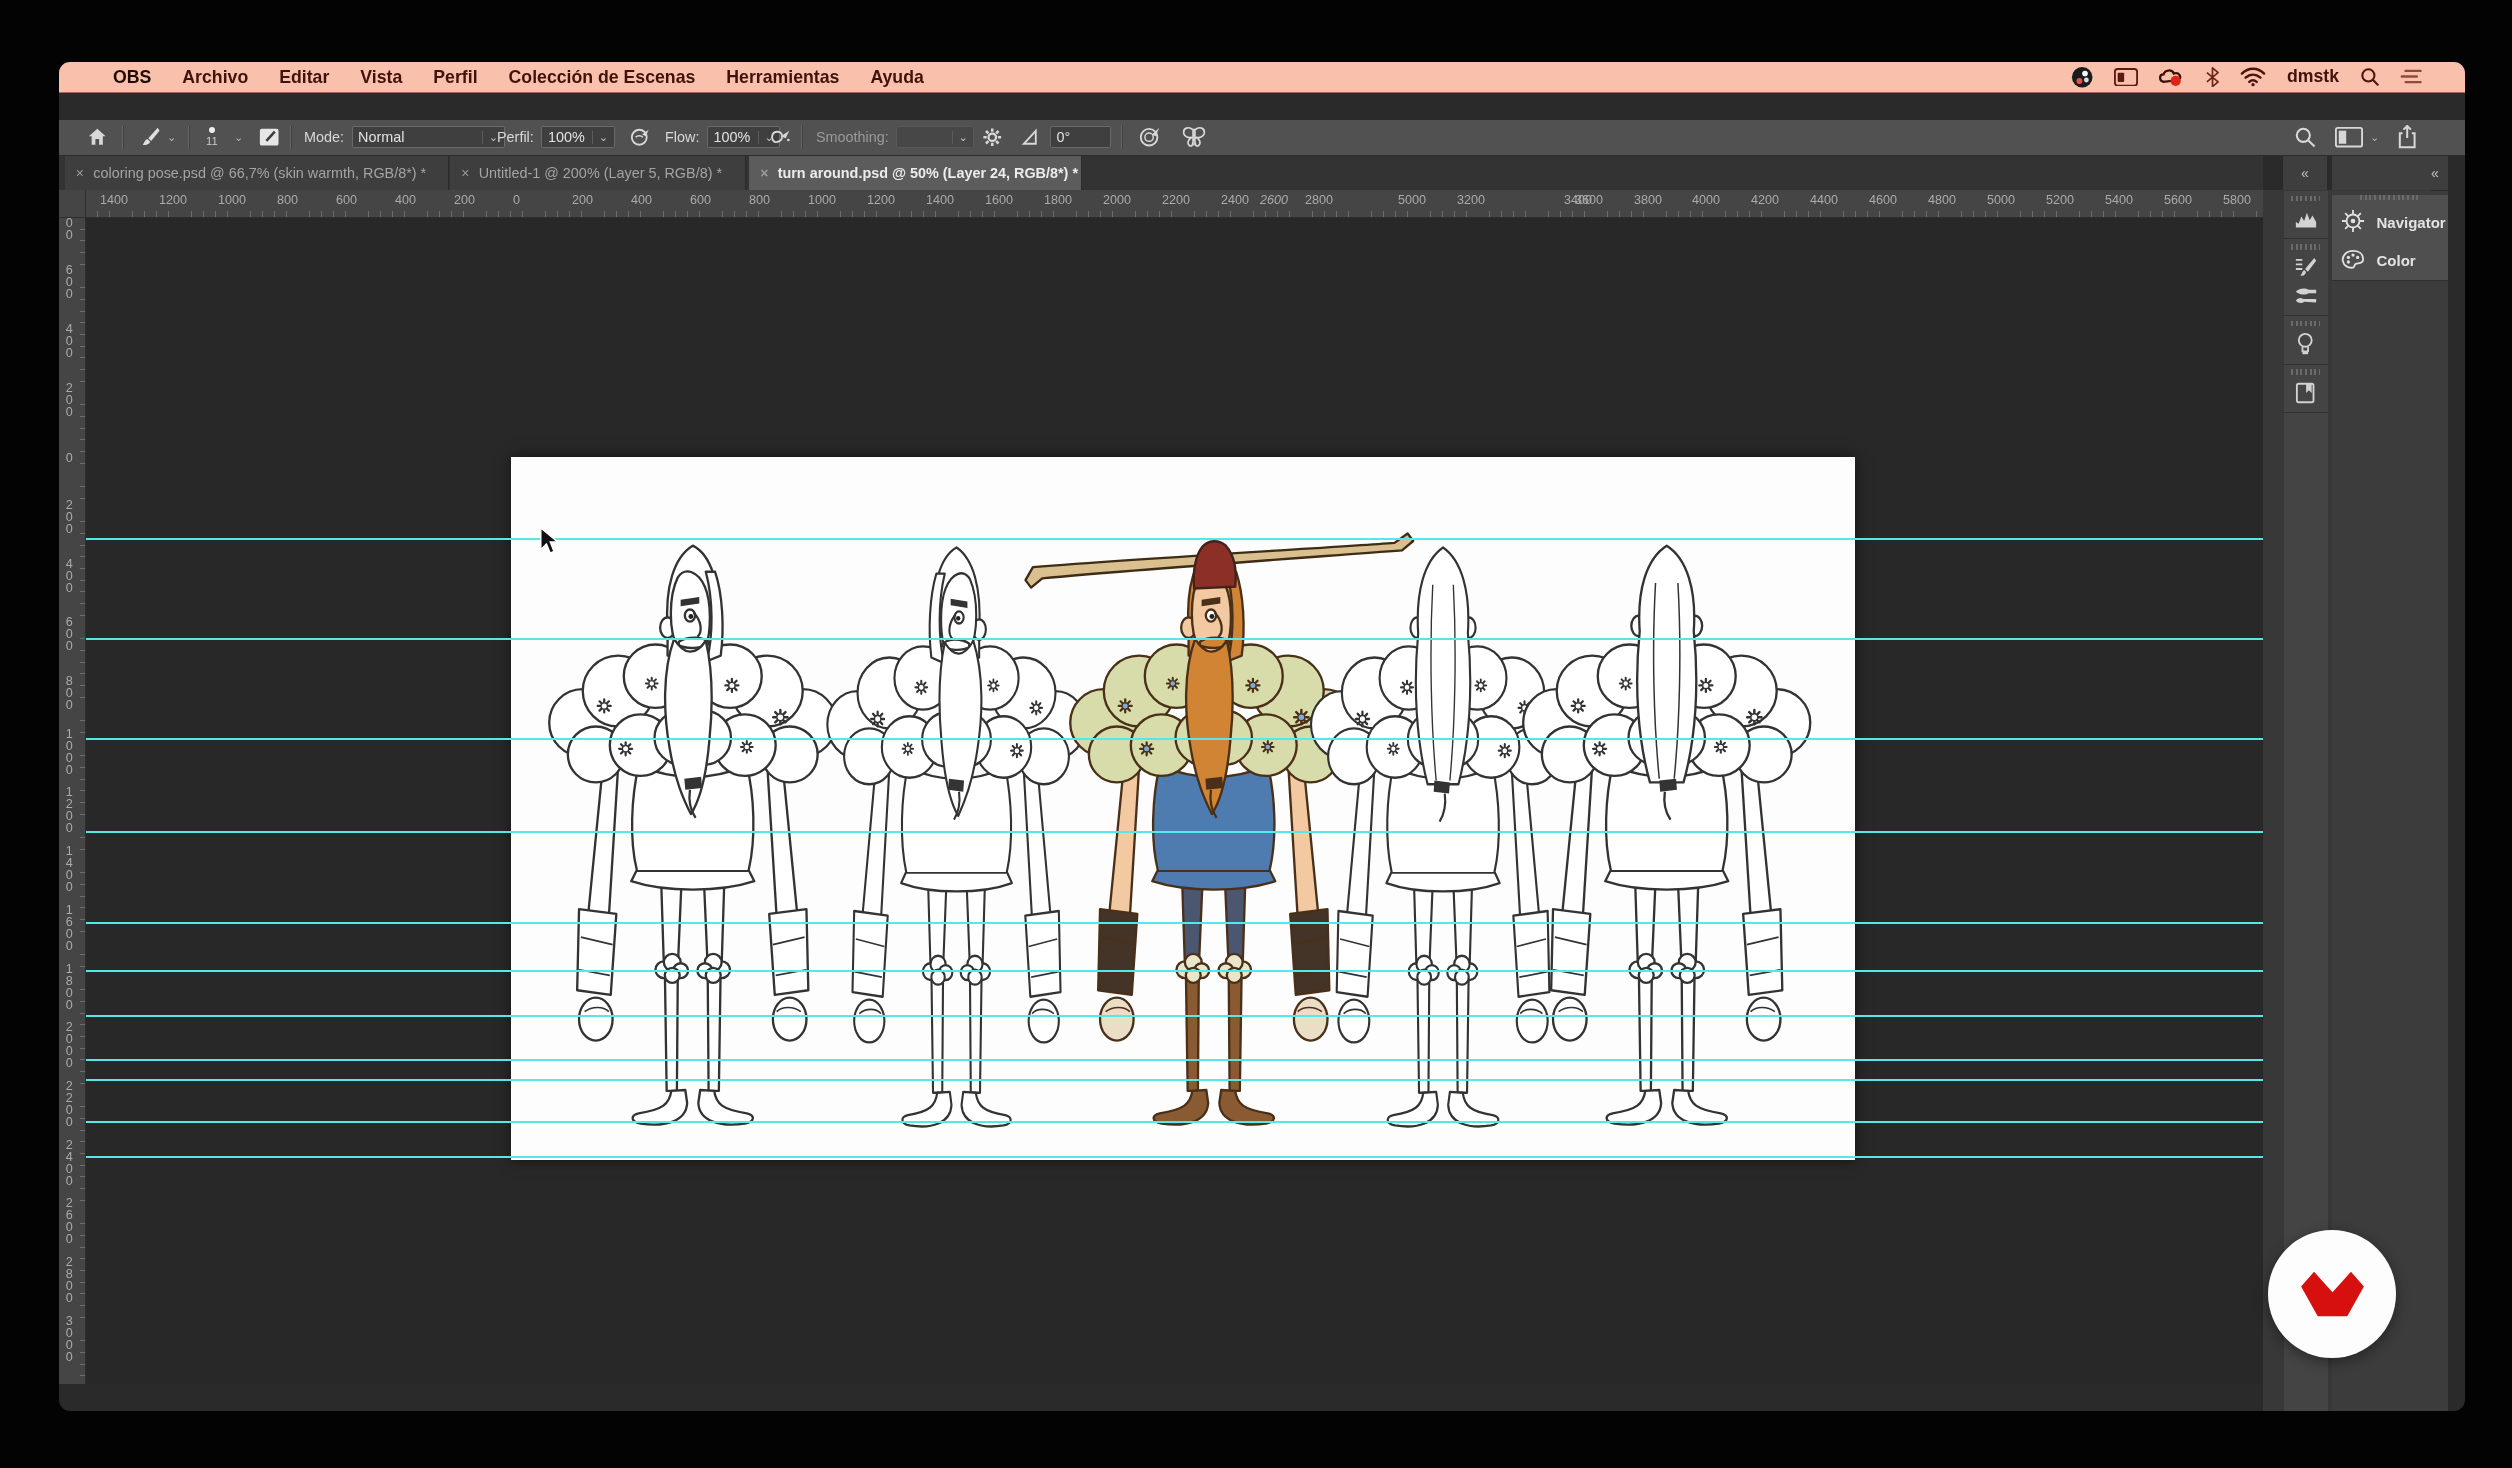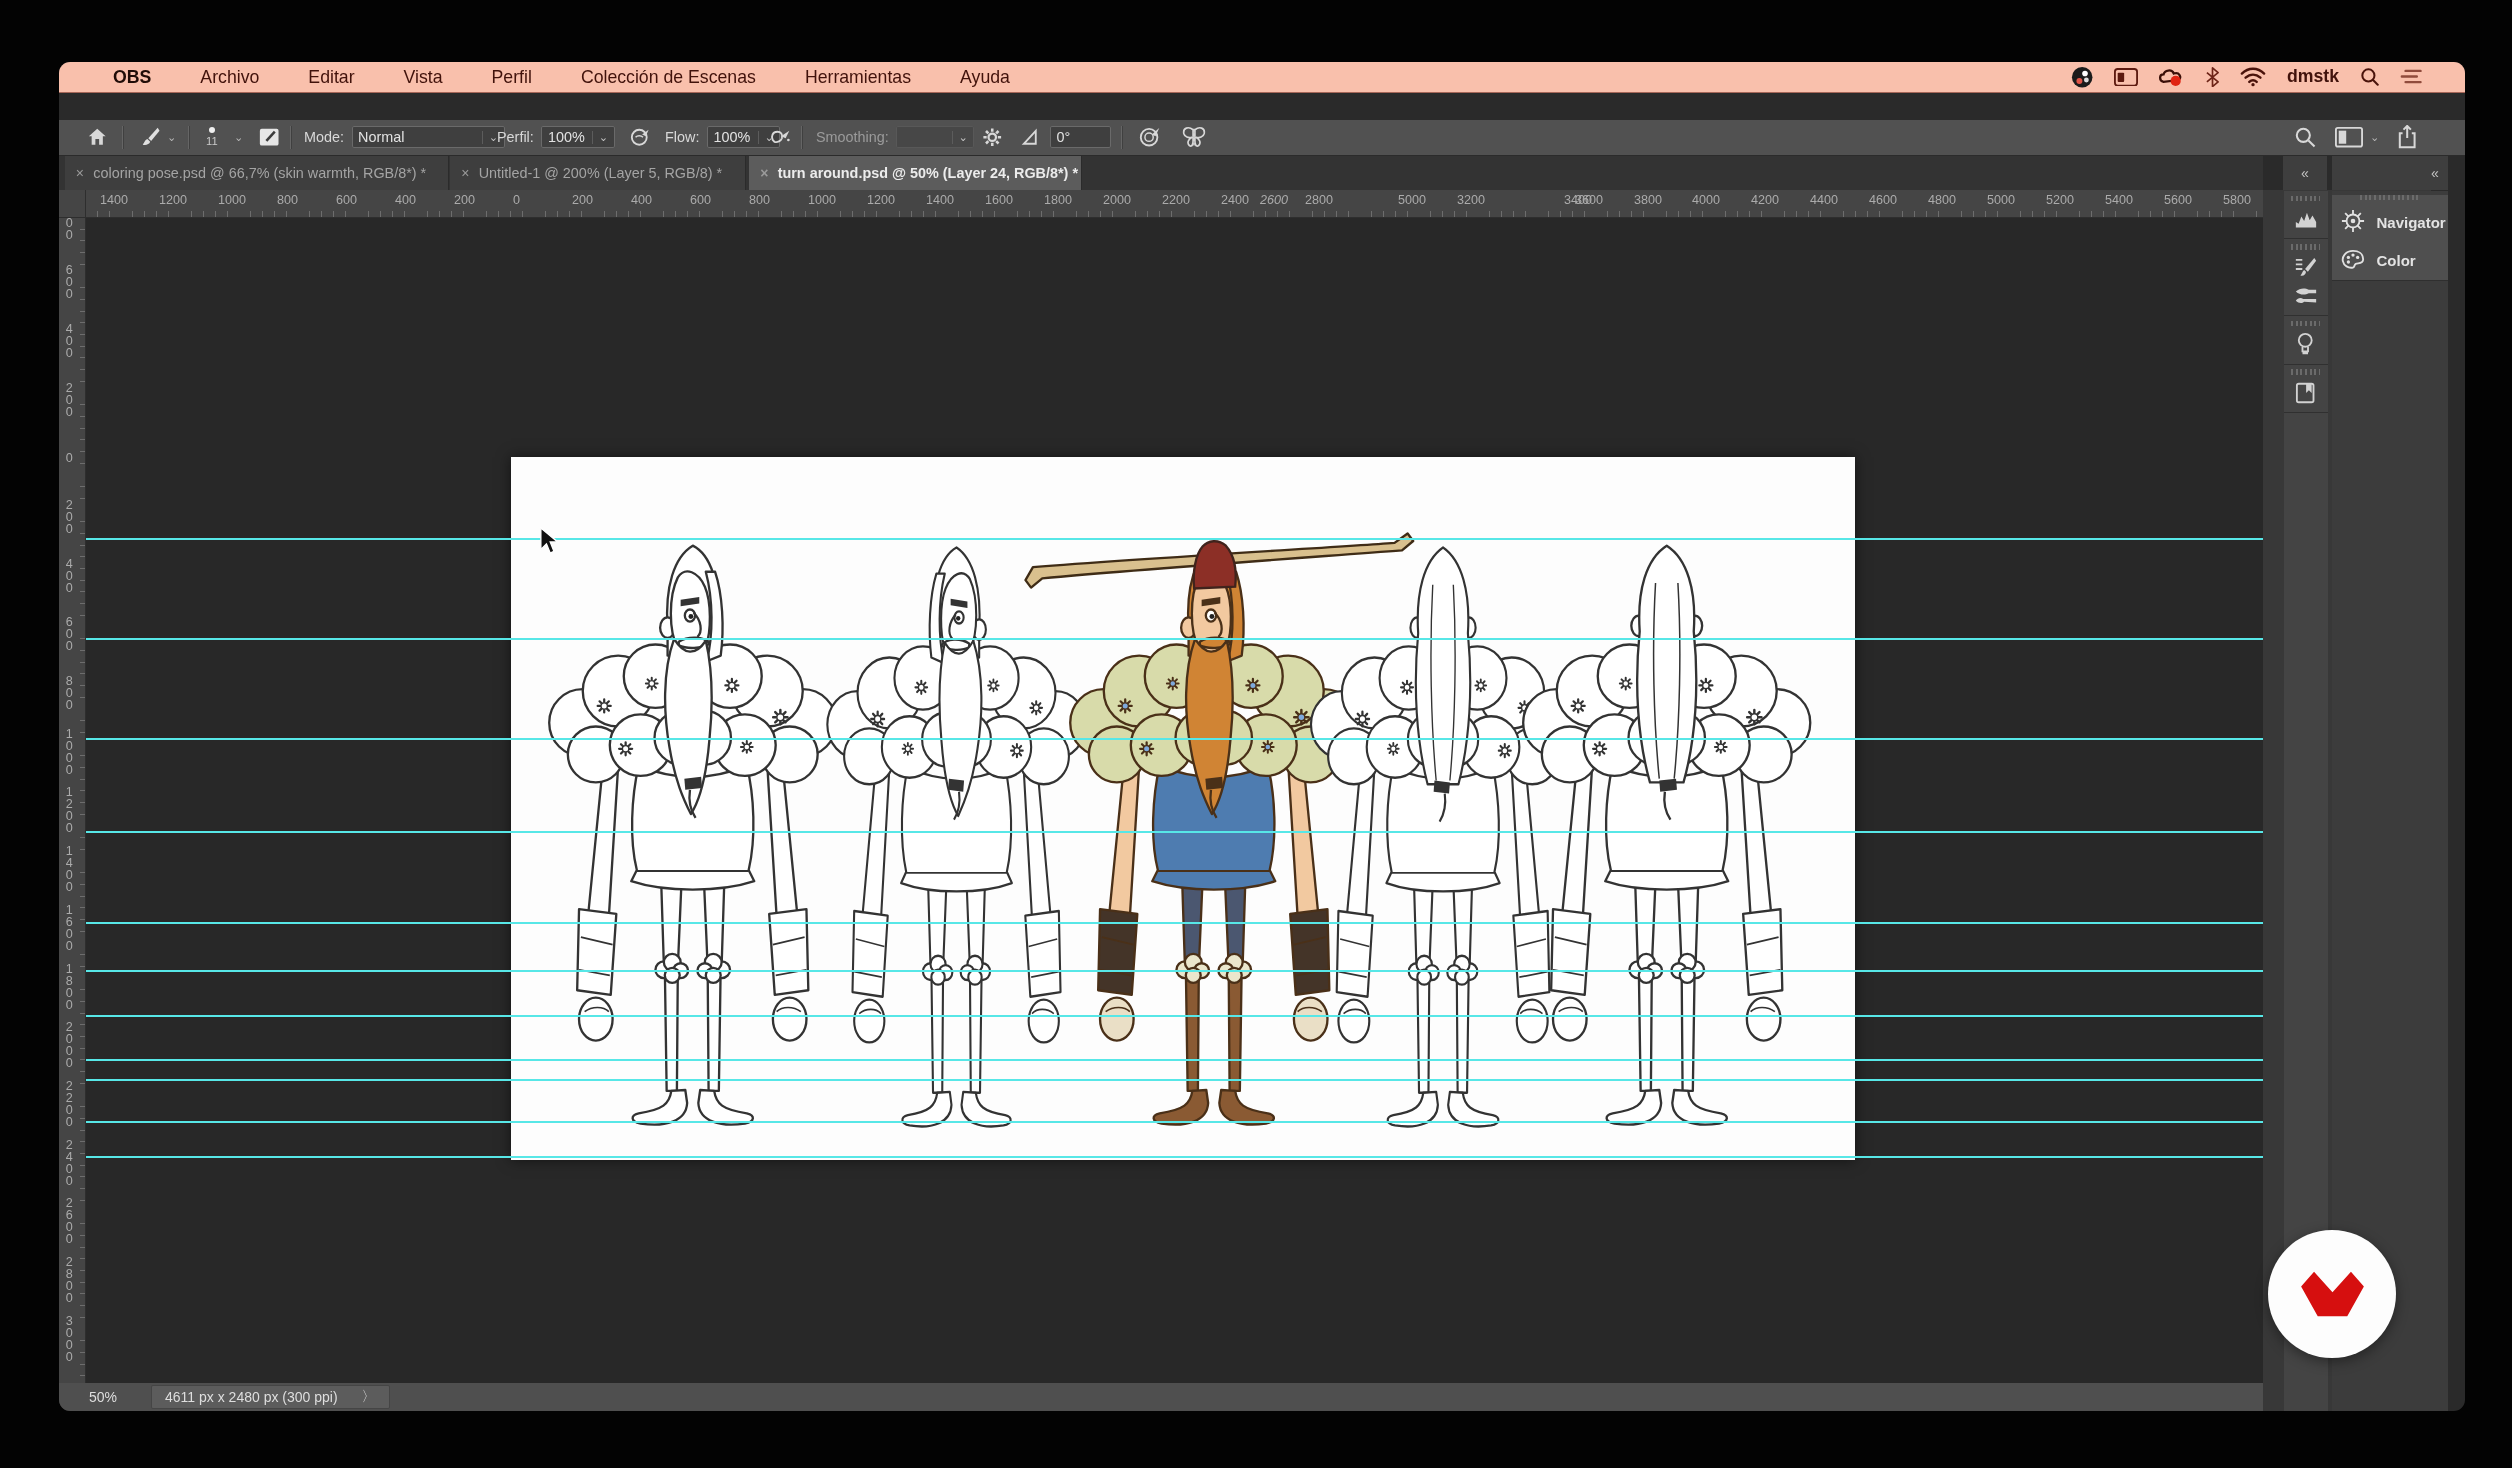--- a/index.html
+++ b/index.html
@@ -8,21 +8,21 @@
   .screen{position:absolute;left:59px;top:62px;width:2395px;height:1349px;border-radius:11.2px;
           background:#2a2a2a;overflow:hidden;padding-left:11px;}
 
   
   .menubar{position:absolute;left:0;top:0;width:100%;height:31px;background:#f9c0ac;
            display:flex;align-items:center;color:#41120b;font-size:17.7px;
            border-bottom:1.9px solid rgba(96,28,20,.55);box-sizing:border-box;}
   .menubar .apple{margin-left:28px;font-size:19.6px;}
   .menubar .appname{font-weight:bold;margin-left:26px;color:#200c07;}
   .menu-items{display:flex;align-items:center;}
-  .menu-item{margin-left:49px;white-space:nowrap;}
+  .menu-item{margin-left:31px;white-space:nowrap;font-weight:bold;}
   .menu-right{margin-left:auto;display:flex;align-items:center;gap:20.5px;margin-right:43px;color:#41120b;}
   .menu-right svg{display:block;}
   .menu-user{font-size:17.7px;font-weight:600;}
 
   
   .titlebar{position:absolute;left:0;top:31px;width:100%;height:27px;background:#5b5b5b;
             border-bottom:0.9px solid #3a3a3a;box-sizing:border-box;}
   .tl{position:absolute;top:6.5px;width:14px;height:14px;border-radius:50%;background:#cfcfcf;}
   .title-text{position:absolute;left:0;right:0;top:3.7px;text-align:center;color:#c7c7c7;font-size:17px;}
 
@@ -550,27 +550,20 @@
         <div class="guide" style="top: 613px; background: rgb(87, 231, 231);"></div>
         <div class="guide" style="top: 704px; background: rgb(87, 231, 231);"></div>
         <div class="guide" style="top: 752px; background: rgb(87, 231, 231);"></div>
         <div class="guide" style="top: 797px; background: rgb(87, 231, 231);"></div>
         <div class="guide" style="top: 841px; background: rgb(87, 231, 231);"></div>
         <div class="guide" style="top: 861px; background: rgb(87, 231, 231);"></div>
         <div class="guide" style="top: 903px; background: rgb(87, 231, 231);"></div>
         <div class="guide" style="top: 938px; background: rgb(87, 231, 231);"></div>
       </div>
 
-    <div class="statusbar">
-      <span class="zoom-field">50%</span>
-      <span class="size-field">
-        <span>4611 px x 2480 px (300 ppi)</span>
-        <span class="arrow">〉</span>
-      </span>
-    </div>
 
     <div class="dock">
       <div class="icon-col" id="iconcol">
           <div class="icon-group">
             <div class="grip"></div>
             <div class="dock-icon">
               <svg width="24" height="20.5" viewBox="0 0 26 22">
                 <path d="M2 20 V14 L5 16 L8 8 L11 13 L14 4 L17 12 L20 7 L24 14 V20 Z" fill="#d2d2d2"></path>
               </svg>
             </div>

